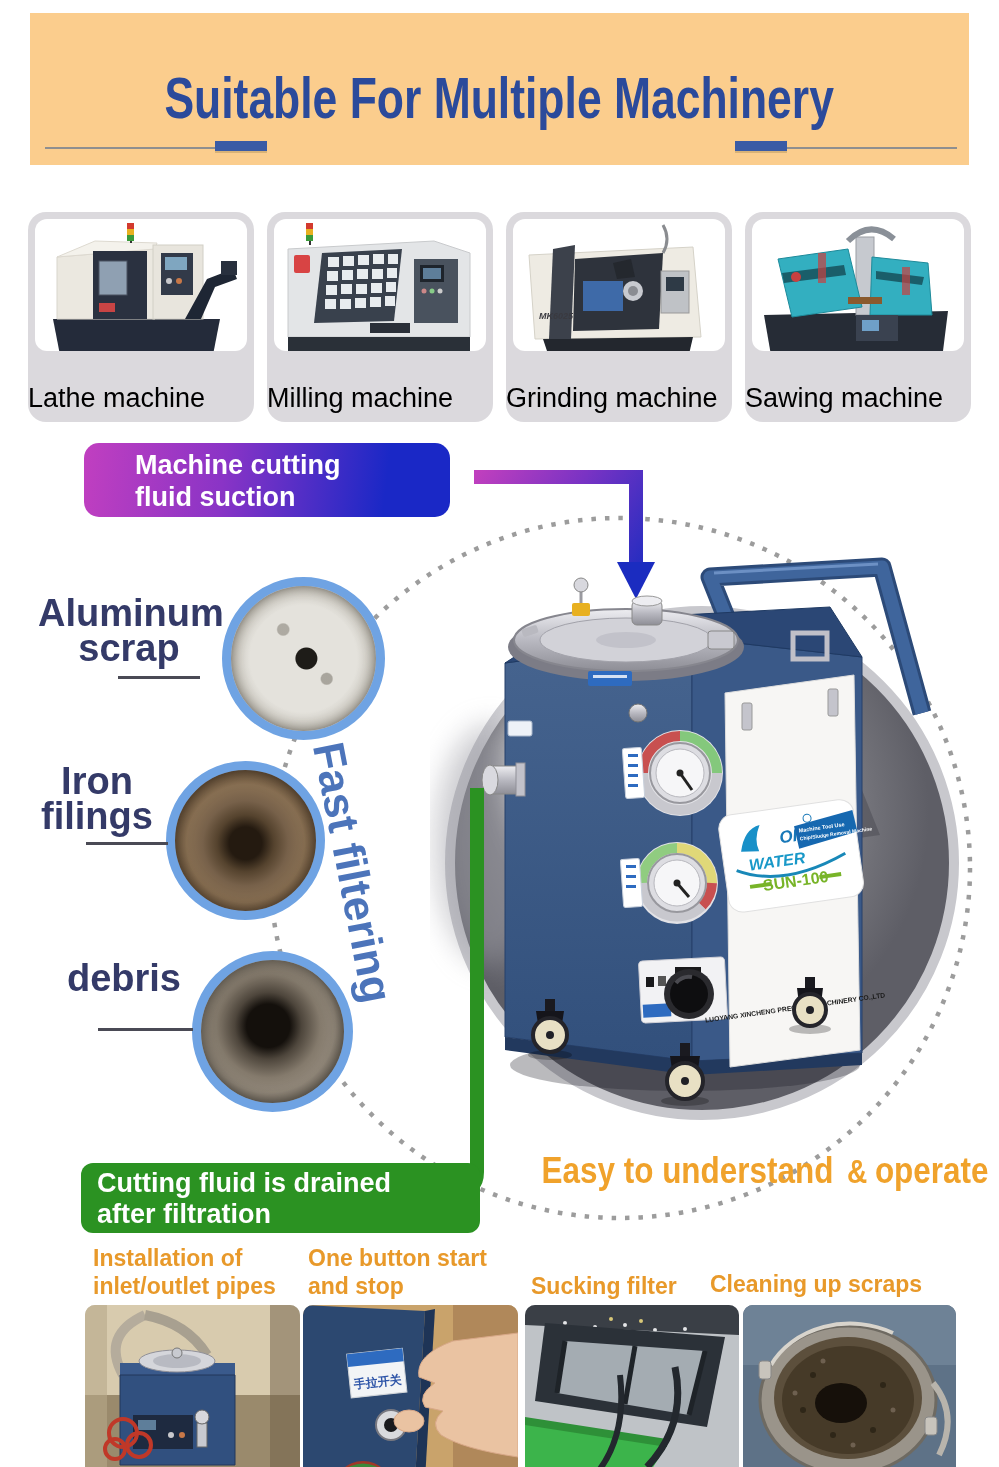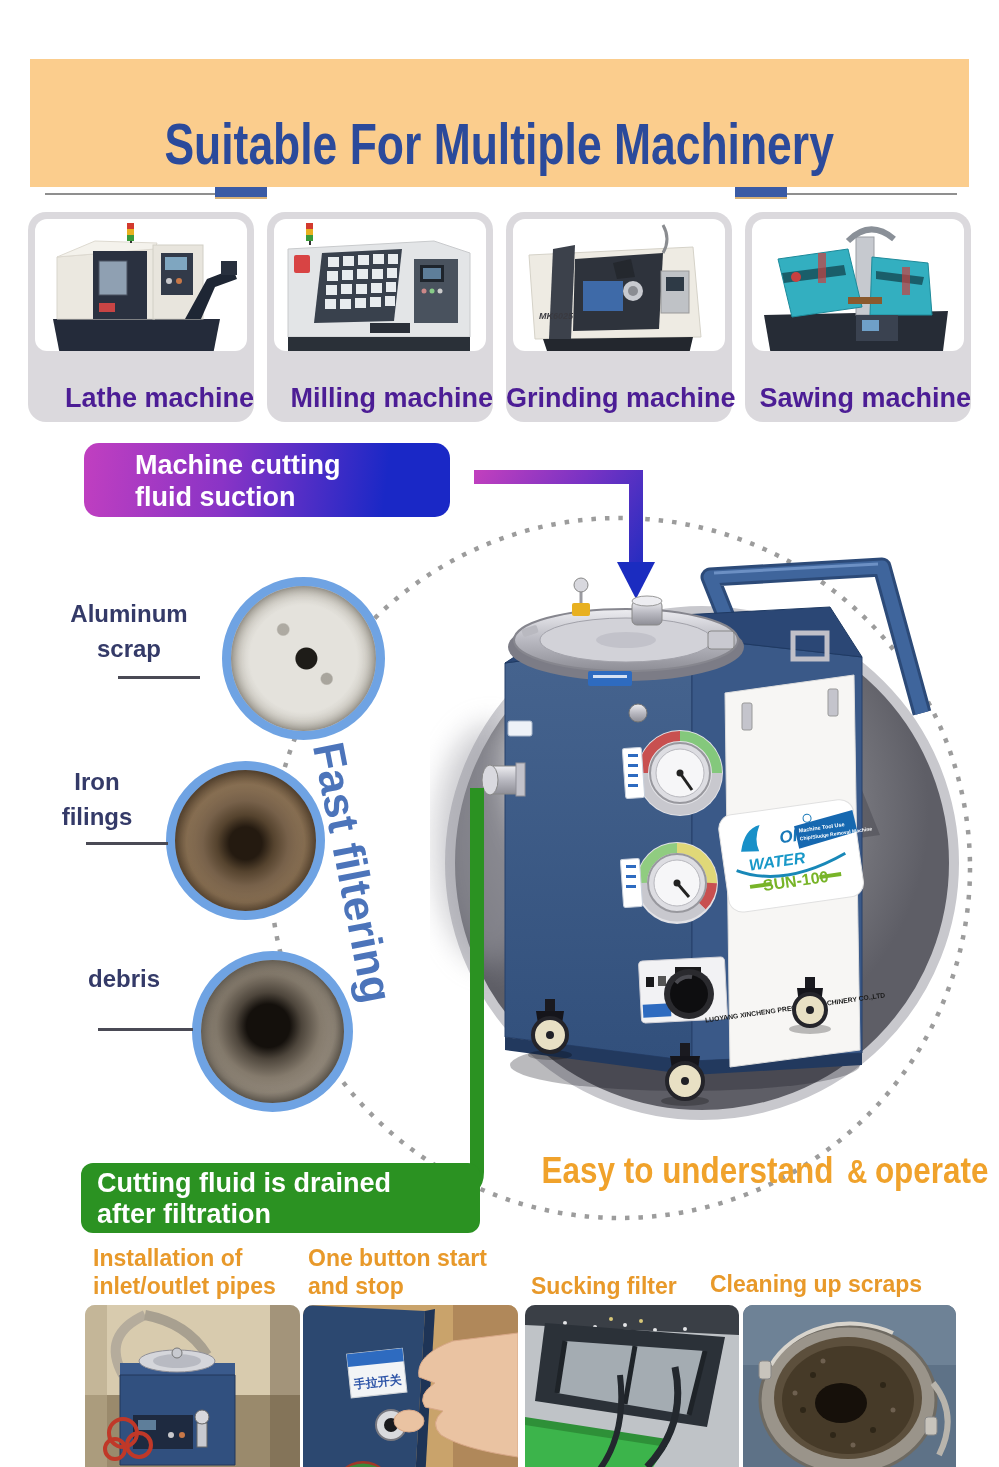--- a/index.html
+++ b/index.html
@@ -1,33 +1,33 @@
 <!DOCTYPE html>
 <html><head>
 <meta charset="utf-8">
 <style>
   html,body{margin:0;padding:0;}
   .page{position:relative;width:999px;height:1467px;background:#fff;overflow:hidden;
         font-family:"Liberation Sans",sans-serif;}
   .abs{position:absolute;}
 
   
-  .header{left:30px;top:13px;width:939px;height:128px;background:#FBCD8D;z-index:2;margin-top:46px;}
+  .header{left:30px;top:13px;width:939px;height:152px;background:#FBCD8D;z-index:2;}
   .title-wrap{position:absolute;left:0;top:52px;width:100%;text-align:center;}
   .title{display:inline-block;font-size:57px;font-weight:bold;color:#2B4A9B;
          transform:scaleX(.78);white-space:nowrap;}
   .hline{position:absolute;height:2px;background:#8f8f8f;top:134px;}
   .hdash{position:absolute;height:10px;width:52px;background:#3A5BA5;top:128px;box-shadow:0 2px 0 #d8b277;}
 
   
   .card{top:212px;width:226px;height:210px;background:#DBD9DD;border-radius:18px;z-index:2;}
   .card-photo{position:absolute;left:7px;top:7px;width:212px;height:132px;background:#fff;
               border-radius:12px;overflow:hidden;}
-  .card-label{position:absolute;left:0;bottom:8px;width:100%;text-align:right;
-              font-size:27px;font-weight:bold;color:#4c1d95;white-space:nowrap;}
+  .card-label{position:absolute;left:0;bottom:8px;width:100%;text-align:left;
+              font-size:27px;font-weight:normal;color:#000000;white-space:nowrap;}
 
   .decor{left:0;top:0;z-index:1;}
   .overlay{left:0;top:0;z-index:5;pointer-events:none;}
 
   .suction{left:84px;top:443px;width:366px;height:74px;border-radius:15px;z-index:6;
            background:linear-gradient(97deg,#C13FC0 0%,#8A34C6 38%,#1A28C6 82%);
            color:#fff;font-size:27px;font-weight:bold;line-height:32px;
            padding:6px 0 0 51px;box-sizing:border-box;}
 
   .circ{border-radius:50%;border:9px solid #6FA3E3;box-sizing:border-box;z-index:4;}
@@ -37,21 +37,21 @@
       radial-gradient(circle at 66% 64%,rgba(110,105,95,.5) 0 4%,rgba(0,0,0,0) 5%),
       radial-gradient(circle at 50% 50%,#E4E2DC 0 52%,#CFCCC4 68%,#8A8178 86%,#3A342C 96%,#27221B 100%);
       box-shadow:inset 0 0 14px rgba(40,35,25,.6);}
   .circ-iron{background:
       radial-gradient(circle at 50% 52%,#241A10 0 16%,#55432E 28%,#77614A 42%,#8A7154 58%,#6E5840 72%,#967B58 84%,#6E5436 100%);
       box-shadow:inset 0 0 16px rgba(30,20,10,.7);}
   .circ-grinding{background:
       radial-gradient(circle at 47% 46%,#14100C 0 20%,#4E463C 31%,#847A6C 48%,#948A7C 62%,#6E665C 82%,#44403A 100%);
       box-shadow:inset 0 0 16px rgba(20,18,14,.7);}
 
-  .dlabel{z-index:5;text-align:center;font-size:24px;font-weight:bold;color:#343A68;line-height:35px;}
+  .dlabel{z-index:5;text-align:center;font-size:38px;font-weight:bold;color:#343A68;line-height:35px;}
   .ul{z-index:5;height:3px;background:#4A4A55;}
 
   .fast{left:352px;top:738px;transform-origin:0 0;transform:rotate(79deg);
         font-size:44px;font-weight:bold;color:#4C74BA;white-space:nowrap;z-index:3;}
 
   .product{left:430px;top:545px;z-index:2;}
 
   .drain{left:81px;top:1163px;width:399px;height:70px;border-radius:12px;background:#2B9222;z-index:6;
          color:#fff;font-size:27px;font-weight:bold;line-height:31px;
          padding:5px 0 0 16px;box-sizing:border-box;}

